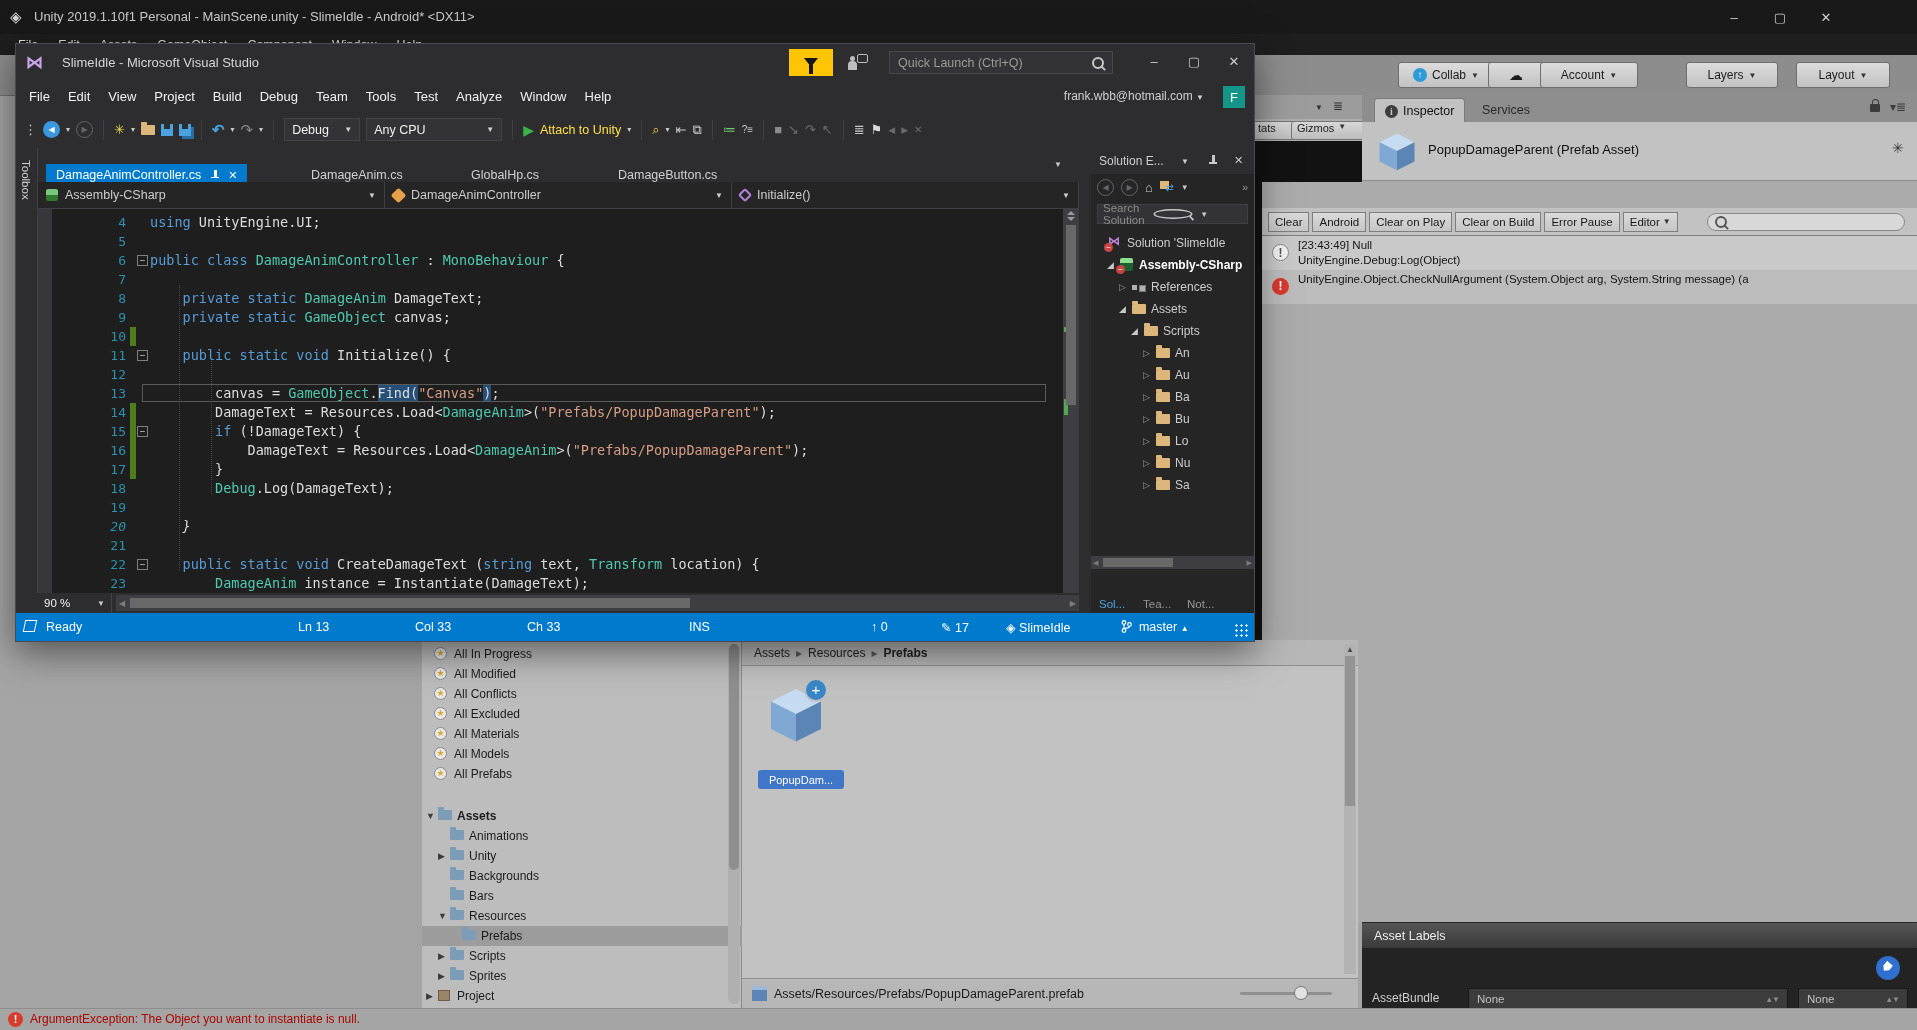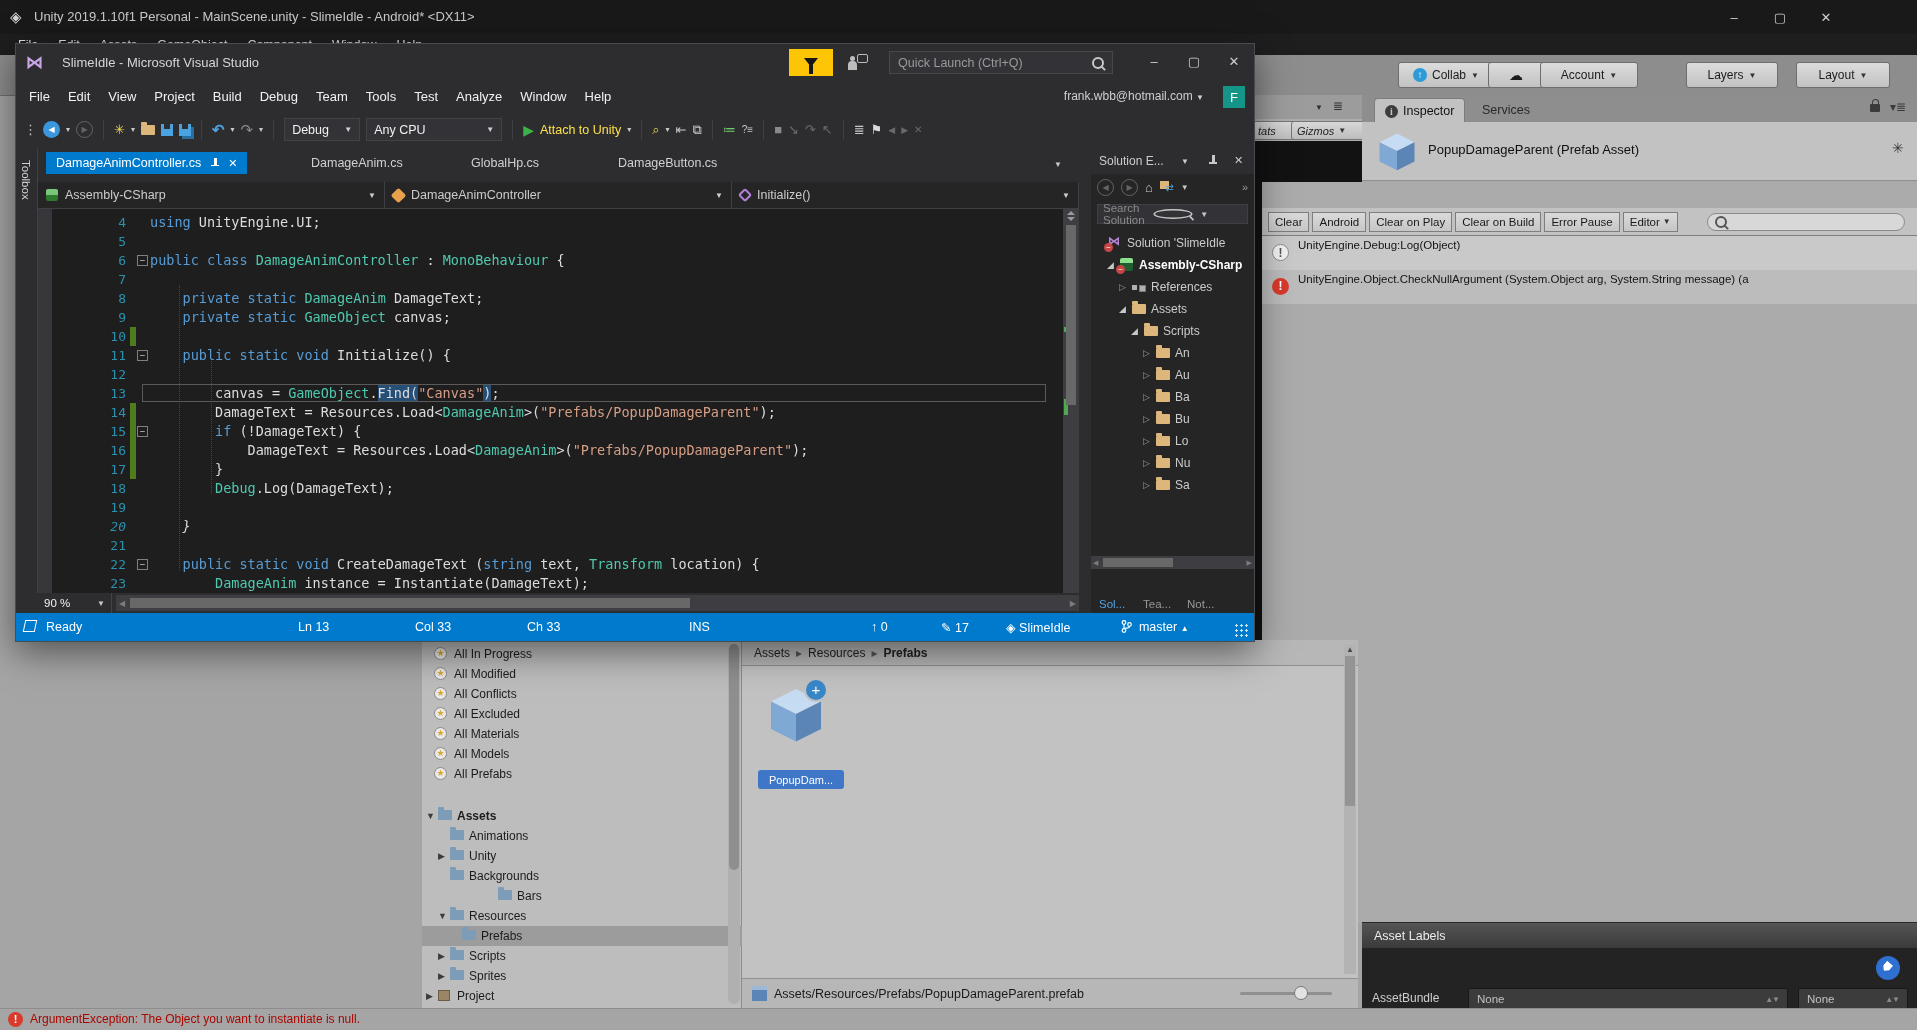--- a/index.html
+++ b/index.html
@@ -21,21 +21,21 @@
         color:#1c1c1c;font-size:12px;display:flex;align-items:center;justify-content:center;padding:0 7px;gap:5px;}
   .caret{font-size:8px;color:#333;}
   .caret-lt{font-size:8px;color:#cfcfcf;}
   .collab-ic{width:14px;height:14px;border-radius:50%;background:#2f9ad8;color:#fff;font-size:10px;line-height:14px;text-align:center;}
 
   
   #game-tabbar{left:1253px;top:95px;width:109px;height:24px;background:#9c9c9c;border-bottom:1px solid #7c7c7c;color:#2e2e2e;}
   #game-toolbar{left:1253px;top:119px;width:109px;height:22px;background:#aeaeae;}
   #game-view{left:1253px;top:141px;width:109px;height:499px;background:#121212;}
   .gbtn{height:17px;background:linear-gradient(#d8d8d8,#bdbdbd);border:1px solid #777;border-radius:3px;color:#222;
-        font-size:11px;display:flex;align-items:center;padding:0 5px;gap:4px;font-style:italic;}
+        font-size:11px;display:flex;align-items:flex-start;padding:0 5px;gap:4px;}
 
   
   #insp-tabbar{left:1362px;top:95px;width:555px;height:27px;background:#8e8e8e;border-bottom:1px solid #7c7c7c;}
   #insp-tab{left:12px;top:3px;height:24px;padding:0 10px;background:#c2c2c2;border:1px solid #7c7c7c;border-bottom:none;
             border-radius:4px 4px 0 0;display:flex;align-items:center;gap:5px;font-size:12.5px;color:#111;}
   #insp-tab2{left:120px;top:8px;font-size:12.5px;color:#2a2a2a;}
   .info-ic{width:13px;height:13px;border-radius:50%;background:#3c3c3c;color:#c2c2c2;font-size:10px;font-weight:bold;
            line-height:13px;text-align:center;font-family:"Liberation Serif",serif;}
   #insp-header{left:1362px;top:122px;width:555px;height:58px;background:#c2c2c2;border-bottom:1px solid #8f8f8f;}
   #insp-title{left:66px;top:20px;font-size:13px;color:#101010;}
@@ -149,21 +149,21 @@
   .ic-save::before{content:"";position:absolute;left:3px;top:0;width:6px;height:5px;background:#2d2d30;}
   .ic-folder{width:14px;height:10px;background:#dcb67a;border-radius:1px;position:relative;flex:none;}
   .ic-folder::before{content:"";position:absolute;top:-3px;left:0;width:6px;height:3px;background:#dcb67a;border-radius:1px 1px 0 0;}
 
   
   #vs-toolbox{left:0;top:104px;width:22px;height:445px;background:#2d2d30;border-right:1px solid #3f3f46;box-sizing:border-box;}
   #vs-toolbox span{position:absolute;left:4px;top:12px;writing-mode:vertical-rl;font-size:11.5px;color:#d0d0d0;}
 
   
   #vs-tabrow{left:22px;top:104px;width:1030px;height:34px;}
-  .vstab{position:absolute;top:4px;height:22px;display:flex;align-items:center;font-size:12.5px;color:#d0d0d0;padding:0 10px;}
+  .vstab{position:absolute;top:16px;height:22px;display:flex;align-items:center;font-size:12.5px;color:#d0d0d0;padding:0 10px;}
   .vstab.active{background:#007acc;color:#fff;}
   .vstab .pin{display:inline-block;width:8px;height:11px;position:relative;margin-left:10px;}
   .vstab .pin::before{content:"";position:absolute;left:3px;top:0;width:2.5px;height:7px;background:#fff;}
   .vstab .pin::after{content:"";position:absolute;left:0;top:7px;width:8px;height:1.5px;background:#fff;}
   .vstab .x{margin-left:9px;font-size:11px;color:#fff;}
   #tab-overflow{left:1038px;top:116px;font-size:8px;color:#c8c8c8;}
 
   
   #vs-bread{left:22px;top:138px;width:1041px;height:27px;background:#252526;border-bottom:1px solid #3f3f46;box-sizing:border-box;}
   .bc-seg{position:absolute;top:0;height:26px;width:347px;border-right:1px solid #3f3f46;box-sizing:border-box;
@@ -362,20 +362,21 @@
           <span class="caret">▼</span>
         </span>
       </div>
     <div class="abs" id="con-search">
       <span class="mag dk"></span>
     </div>
     <div id="con-rows">
         <div class="con-row abs" style="top: 54px; background: rgb(201, 201, 201);">
           <div class="lvl info">!</div>
           <div class="txt">
+            <div>[23:43:49] Null</div>
             <div>UnityEngine.Debug:Log(Object)</div>
           </div>
         </div>
         <div class="con-row abs" style="top: 88px; background: rgb(188, 188, 188);">
           <div class="lvl error">!</div>
           <div class="txt">
             <div>UnityEngine.Object.CheckNullArgument (System.Object arg, System.String message) (a</div>
           </div>
         </div>
       </div>
@@ -421,21 +422,21 @@
       </div>
       <div class="prow abs" style="top: 206px;">
         <span class="tri" style="left: 16px;">▶</span>
         <span class="ufolder" style="left: 28px;"></span>
         <span class="lbl" style="left: 47px;">Unity</span>
       </div>
       <div class="prow abs" style="top: 226px;">
         <span class="ufolder" style="left: 28px;"></span>
         <span class="lbl" style="left: 47px;">Backgrounds</span>
       </div>
-      <div class="prow abs" style="top: 246px; margin-left: 48px;">
+      <div class="prow abs" style="top: 246px;">
         <span class="ufolder" style="left: 28px;"></span>
         <span class="lbl" style="left: 47px;">Bars</span>
       </div>
       <div class="prow abs" style="top: 266px;">
         <span class="tri" style="left: 16px;">▼</span>
         <span class="ufolder" style="left: 28px;"></span>
         <span class="lbl" style="left: 47px;">Resources</span>
       </div>
       <div class="prow abs sel" style="top: 286px;">
         <span class="ufolder" style="left: 40px;"></span>

